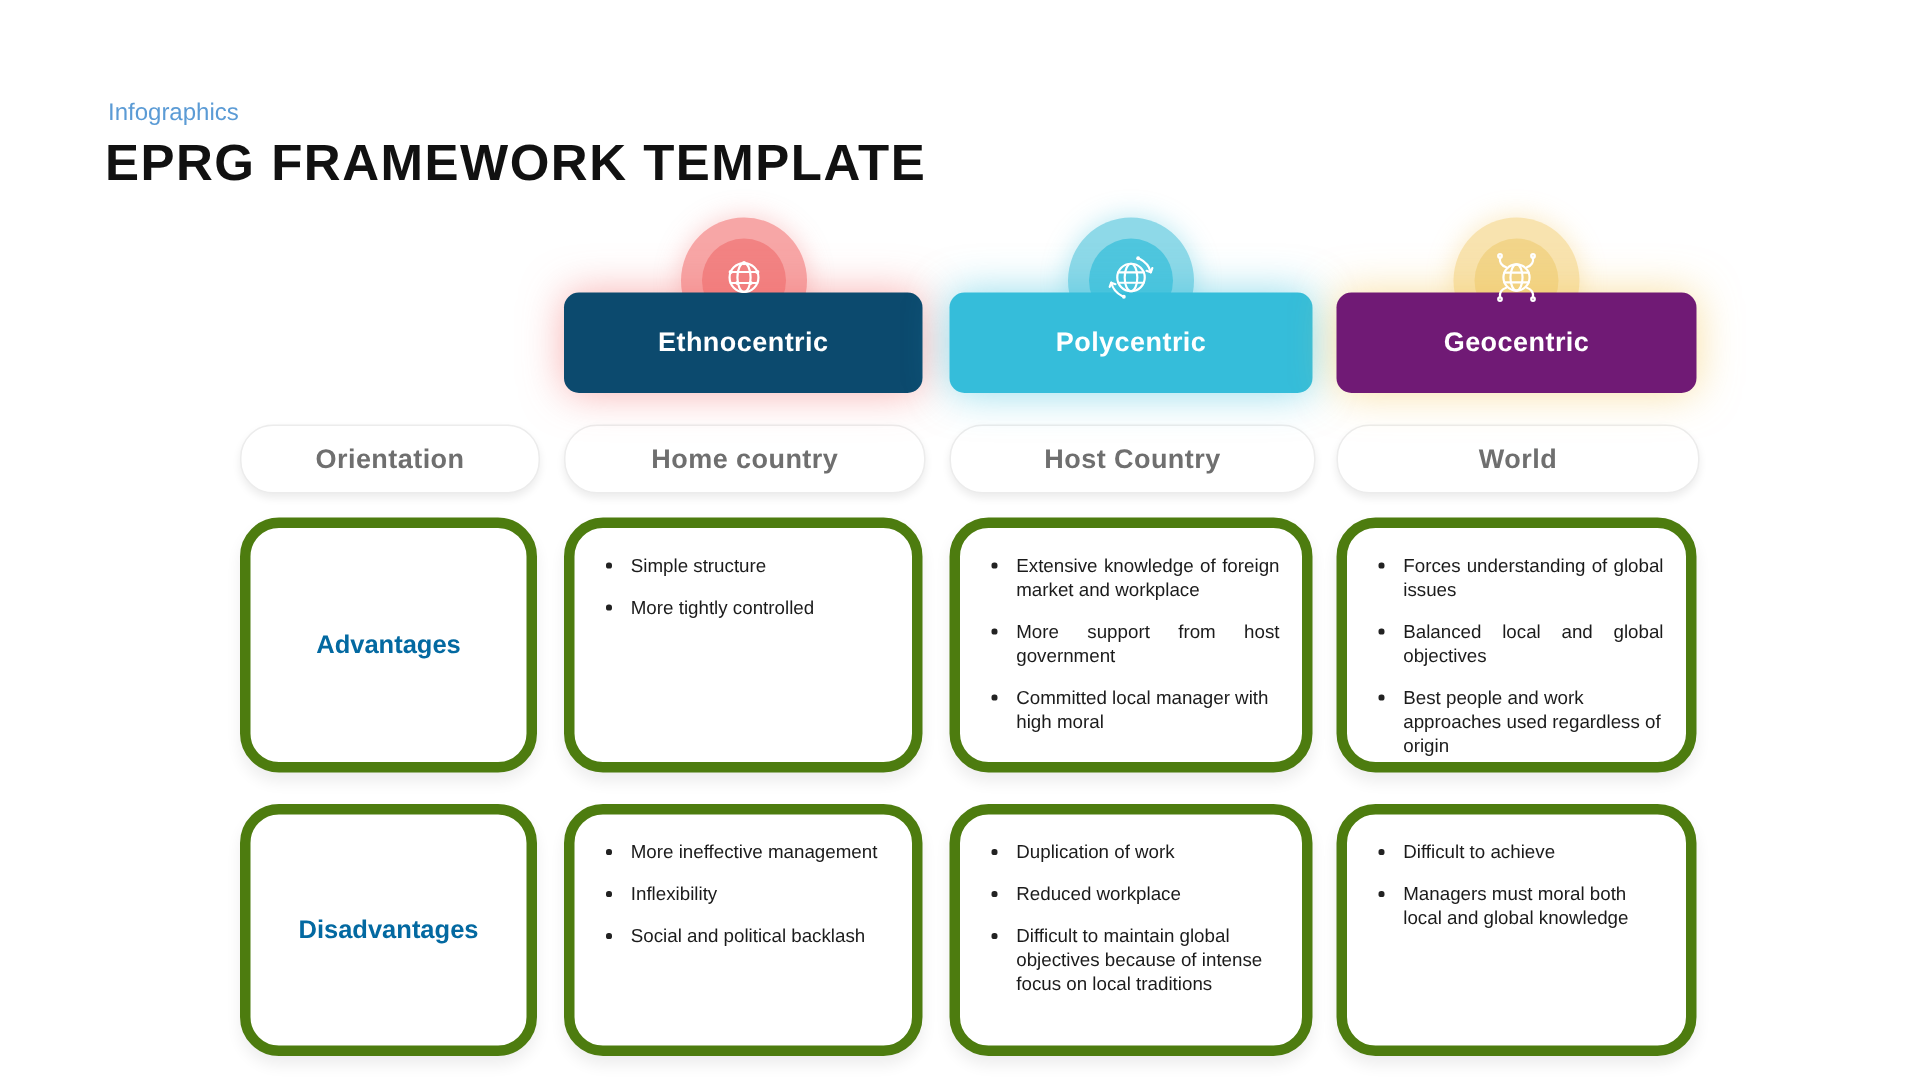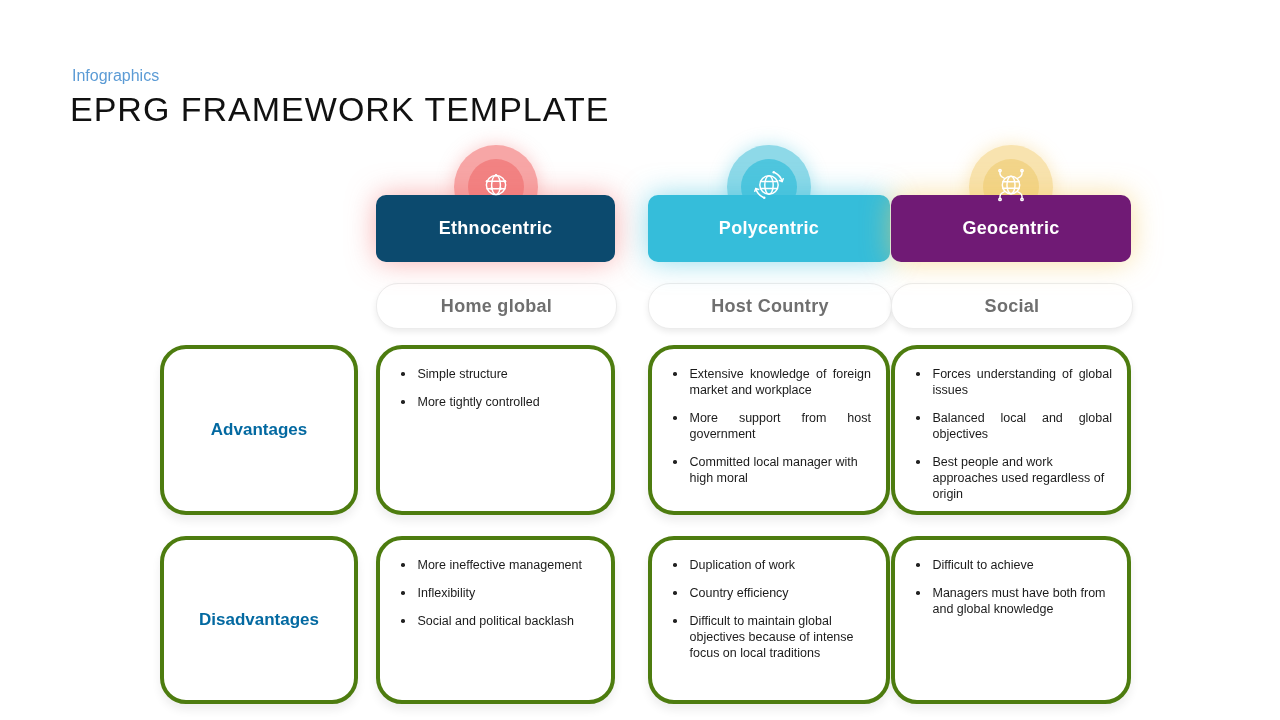--- a/index.html
+++ b/index.html
@@ -1,26 +1,26 @@
 <!DOCTYPE html>
 <html><head>
 <meta charset="utf-8">
 <style>
   html,body{margin:0;padding:0;background:#ffffff;}
   body{font-family:"Liberation Sans","DejaVu Sans",sans-serif;}
   #canvas{position:relative;width:1255px;height:720px;background:#ffffff;overflow:hidden;}
 
   
   .eyebrow{position:absolute;left:72px;top:67px;font-size:16px;color:#5B9BD5;}
-  .title{position:absolute;left:70px;top:90px;font-size:34px;font-weight:normal;color:#111111;letter-spacing:1px;}
+  .title{position:absolute;left:70px;top:90px;font-size:34px;font-weight:bold;color:#111111;letter-spacing:1px;}
 
   
   .c0{left:160px;width:198px;}
   .c1{left:376px;width:239px;}
-  .c2{left:648px;width:242px;}
+  .c2{left:633px;width:242px;}
   .c3{left:891px;width:240px;}
 
   
   .badge{position:absolute;top:143px;height:130px;pointer-events:none;}
   .badge .outer{position:absolute;left:50%;margin-left:-42px;top:2px;width:84px;height:84px;border-radius:50%;z-index:1;}
   .badge .inner{position:absolute;left:50%;margin-left:-28px;top:16px;width:56px;height:56px;border-radius:50%;z-index:2;}
   .badge svg{position:absolute;left:50%;margin-left:-22px;top:20px;width:44px;height:44px;z-index:4;}
 
   .eth-outer{background:#F7A6A6;box-shadow:0 0 18px rgba(242,109,109,.35);}
   .eth-inner{background:#F28383;}
@@ -38,21 +38,21 @@
   .bar-pol{background:#35BDDA;box-shadow:0 0 28px rgba(53,189,218,.55);}
   .bar-geo{background:#701a75;box-shadow:0 0 28px rgba(245,201,99,.60);}
 
   
   .pill{position:absolute;top:283px;height:44px;border-radius:22px;background:#ffffff;
         border:1px solid #ececec;box-shadow:0 3px 6px rgba(0,0,0,.08);
         display:flex;align-items:center;justify-content:center;
         font-size:18px;font-weight:bold;color:#6F6F6F;letter-spacing:.3px;}
 
   
-  .box{position:absolute;background:#ffffff;border:4px solid #4d7c0f;border-radius:26px;
+  .box{position:absolute;background:#ffffff;border:7px solid #4d7c0f;border-radius:26px;
        box-shadow:0 6px 10px rgba(0,0,0,.07);box-sizing:border-box;}
   .row-adv{top:345px;height:170px;}
   .row-dis{top:536px;height:168px;}
   .label-box{display:flex;align-items:center;justify-content:center;
              font-size:17px;font-weight:bold;color:#0369a1;}
 
   .box ul{list-style:none;margin:0;padding:17px 15px 0 21px;}
   .box li{display:flex;margin-bottom:12px;}
   .dot{flex:0 0 auto;width:3.5px;height:3.5px;border-radius:50%;background:#222222;margin:6px 13px 0 0;}
   .btext{display:block;flex:1 1 auto;font-size:12.5px;line-height:16px;color:#1b1b1b;text-align:justify;}
@@ -124,28 +124,31 @@
       <path class="st" d="M16.5,31.5 C13.5,32.5 11.5,35 12,38.5"></path>
       <circle class="st" cx="12" cy="39.7" r="1.3"></circle>
       <path class="st" d="M31.5,31.5 C34.5,32.5 36.5,35 36,38.5"></path>
       <circle class="st" cx="36" cy="39.7" r="1.3"></circle>
     </svg>
   </div>
   <div class="bar bar-geo c3">
     <span>Geocentric</span>
   </div>
 
+  <div class="pill c0">
+    <span>Orientation</span>
+  </div>
   <div class="pill c1">
-    <span>Home global</span>
+    <span>Home country</span>
   </div>
   <div class="pill c2">
     <span>Host Country</span>
   </div>
   <div class="pill c3">
-    <span>Social</span>
+    <span>World</span>
   </div>
 
   <div class="box row-adv label-box c0">
     <span>Advantages</span>
   </div>
 
   <div class="box row-adv c1">
     <ul>
       <li>
           <span class="dot"></span>
@@ -214,35 +217,35 @@
   </div>
 
   <div class="box row-dis c2">
     <ul>
       <li>
           <span class="dot"></span>
           <span class="btext short">Duplication of work</span>
         </li>
       <li>
           <span class="dot"></span>
-          <span class="btext short">Country efficiency</span>
+          <span class="btext short">Reduced workplace</span>
         </li>
       <li>
           <span class="dot"></span>
           <span class="btext">Difficult to maintain global objectives because of intense focus on local traditions</span>
         </li>
     </ul>
   </div>
 
   <div class="box row-dis c3">
     <ul>
       <li>
           <span class="dot"></span>
           <span class="btext short">Difficult to achieve</span>
         </li>
       <li>
           <span class="dot"></span>
-          <span class="btext">Managers must have both from and global knowledge</span>
+          <span class="btext">Managers must moral both local and global knowledge</span>
         </li>
     </ul>
   </div>
 
 </div>
 
 </body></html>

